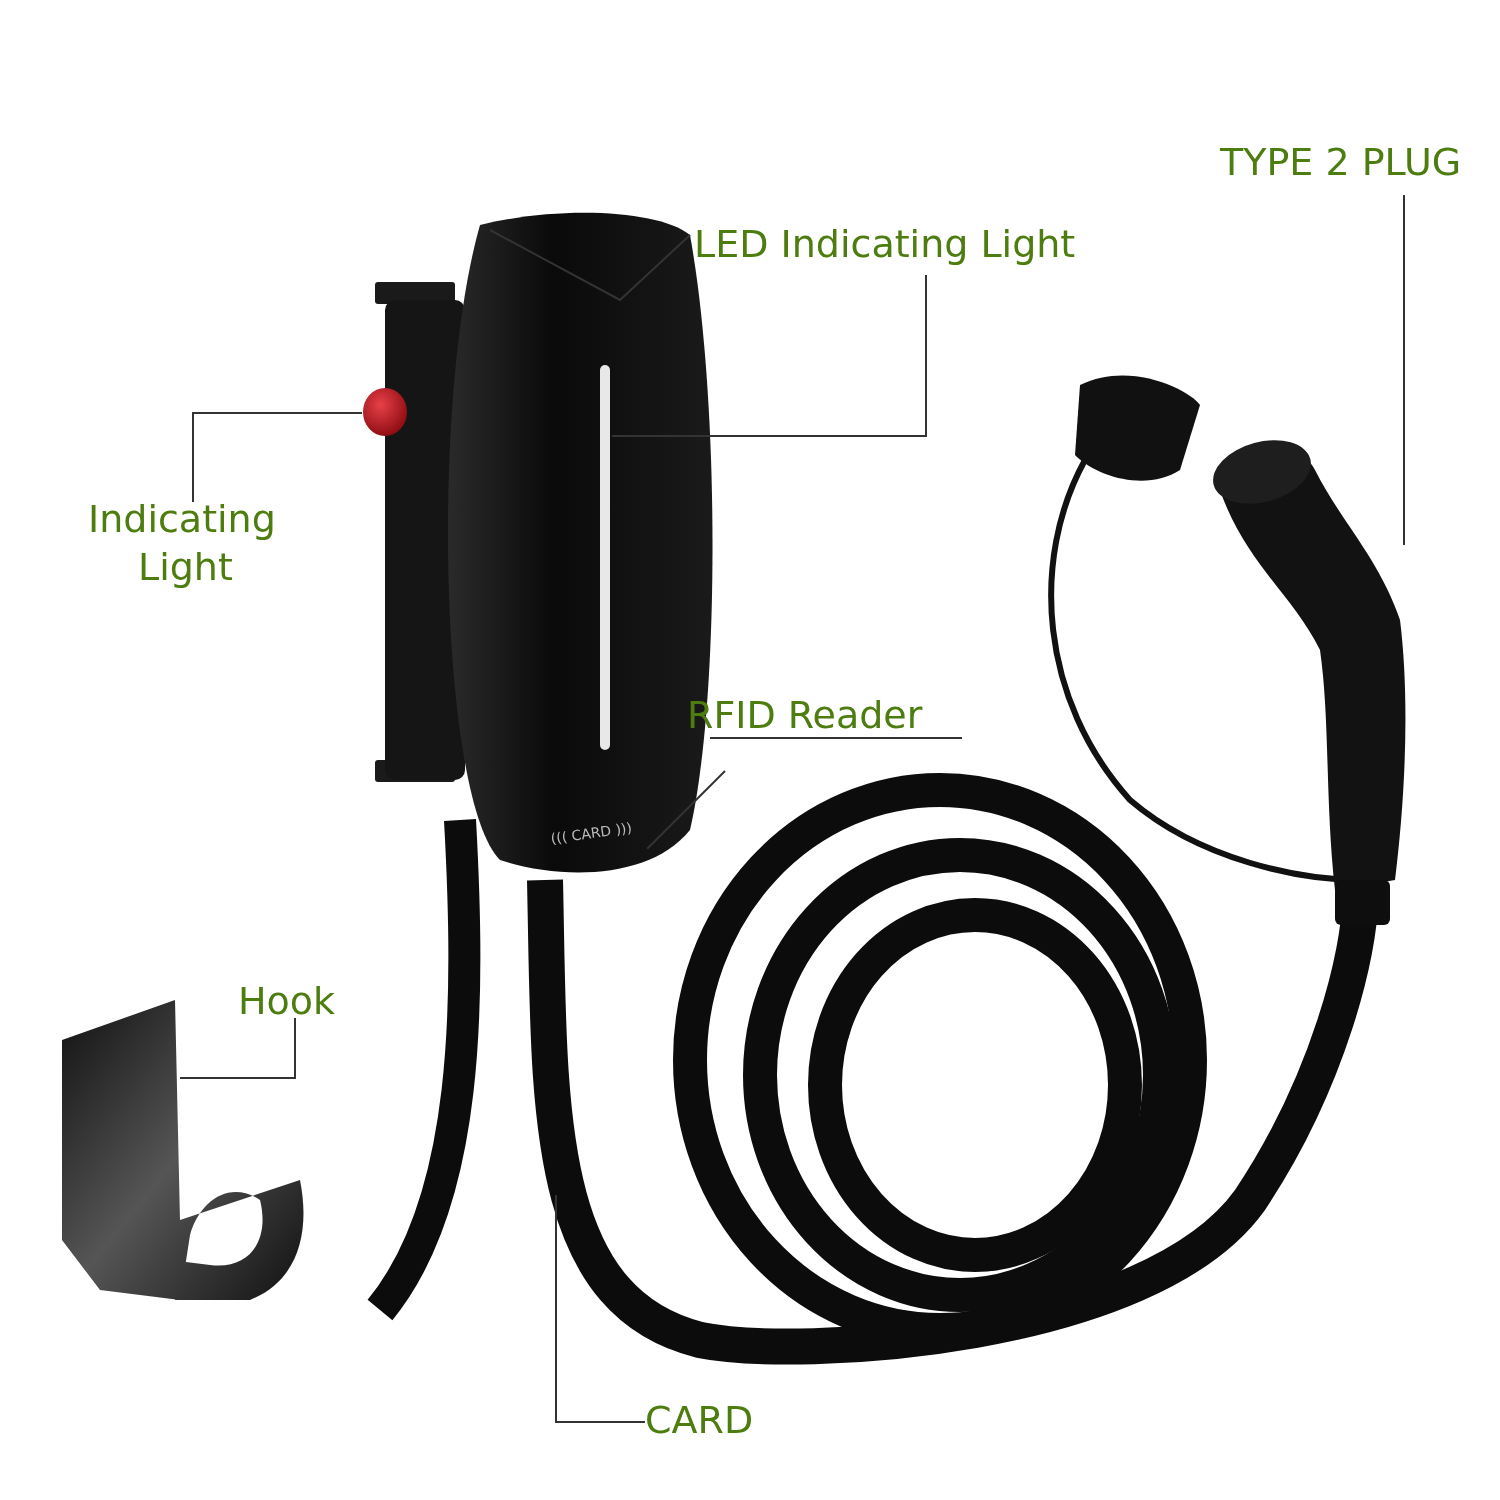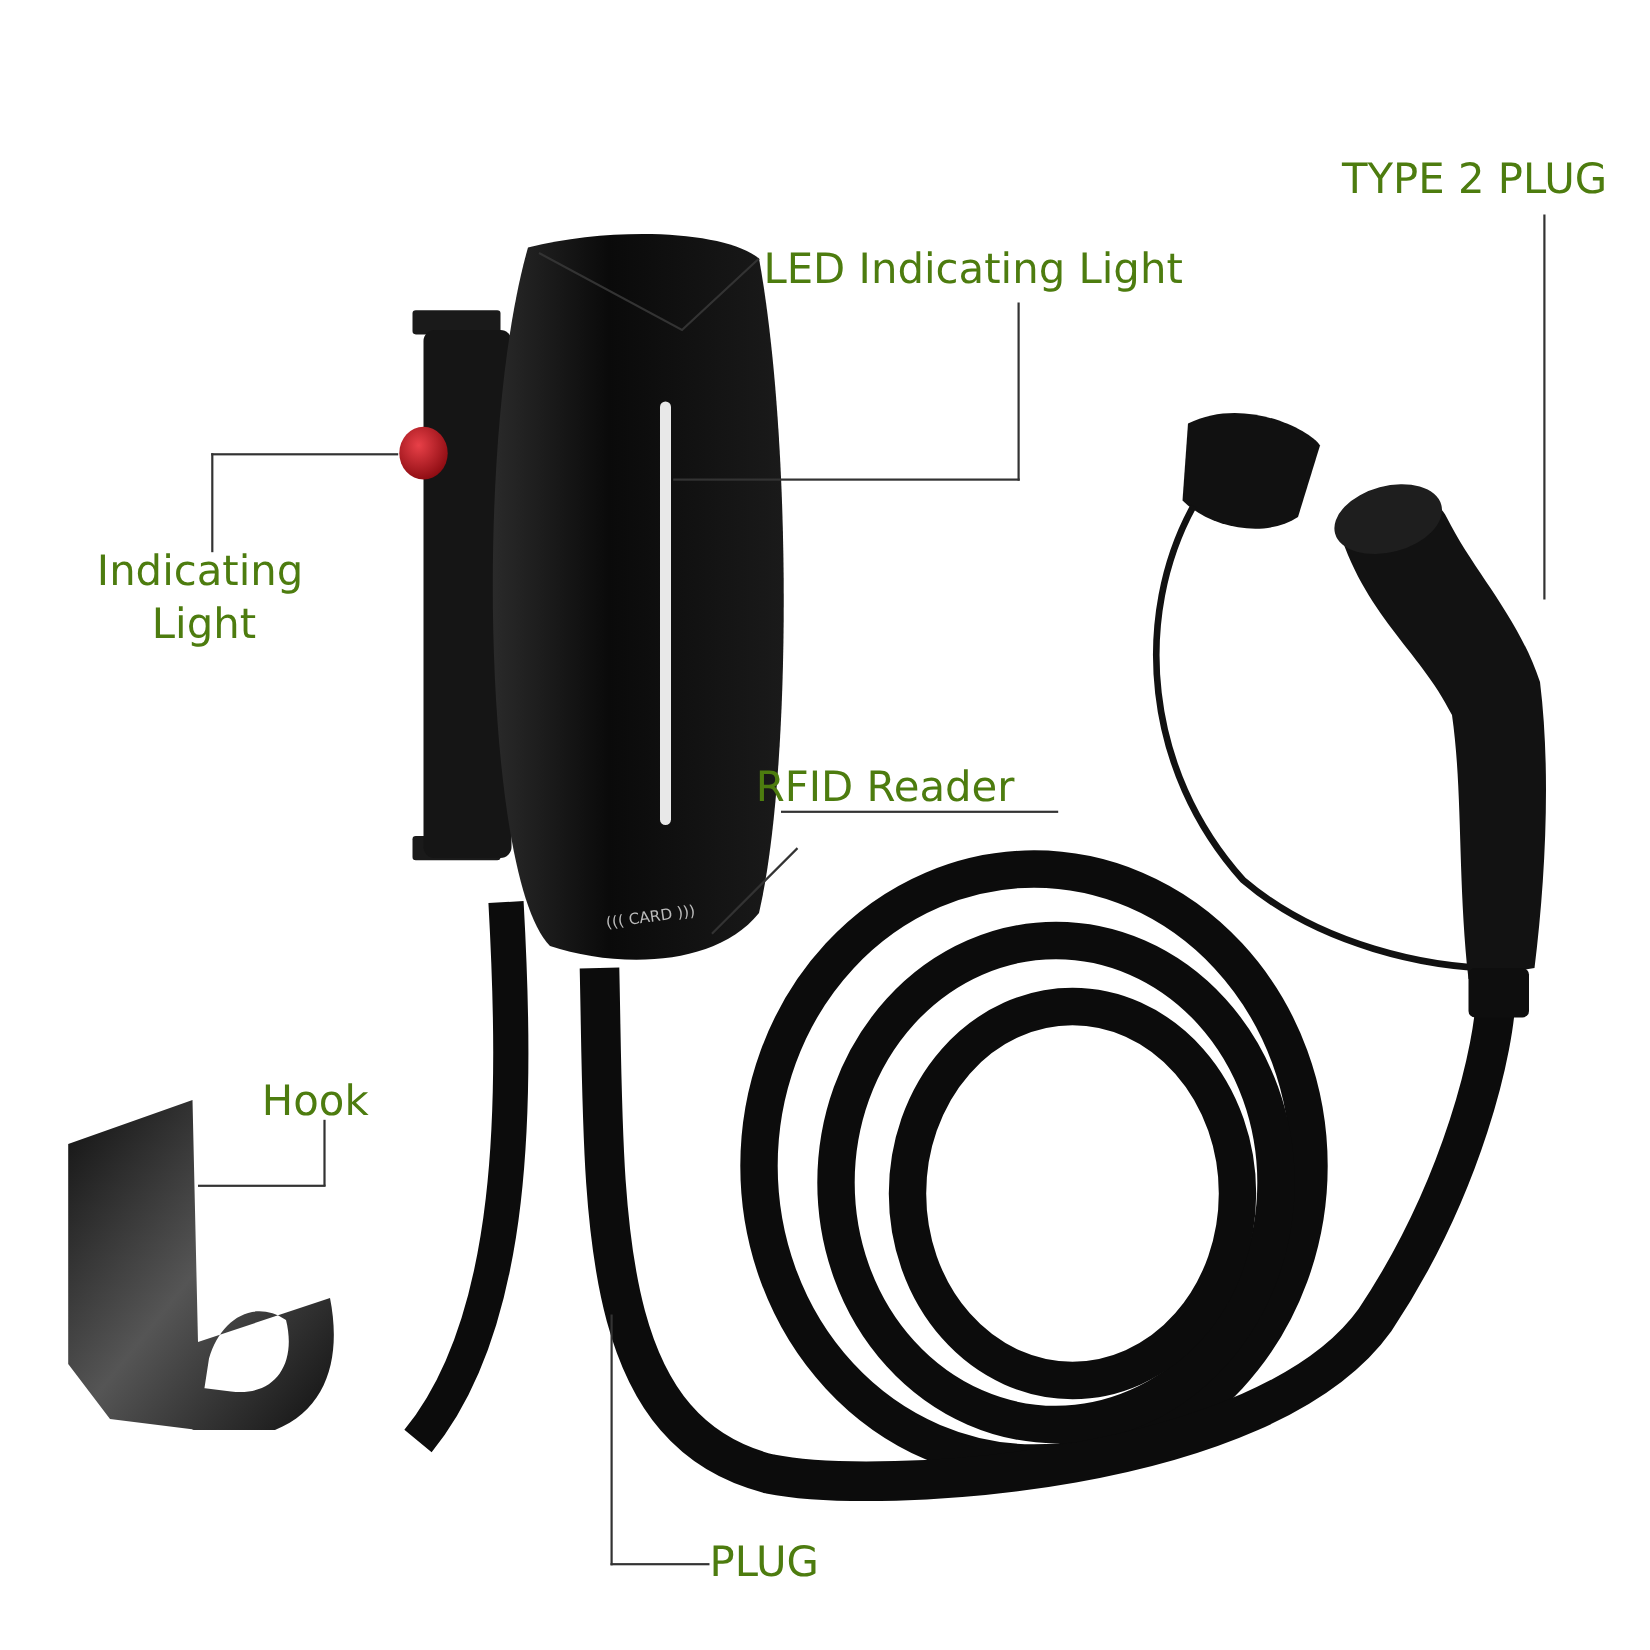--- a/index.html
+++ b/index.html
@@ -78,13 +78,13 @@
 <div class="line" style="left:180px;top:1077px;width:116px;height:2px;"></div>
 <div class="line" style="left:555px;top:1195px;width:2px;height:228px;"></div>
 <div class="line" style="left:555px;top:1421px;width:90px;height:2px;"></div>
 
 <div class="label" style="left:1220px;top:140px;">TYPE 2 PLUG</div>
 <div class="label" style="left:694px;top:222px;">LED Indicating Light</div>
 <div class="label" style="left:88px;top:497px;">Indicating</div>
 <div class="label" style="left:138px;top:545px;">Light</div>
 <div class="label" style="left:687px;top:693px;">RFID Reader</div>
 <div class="label" style="left:238px;top:967px;margin-top:12px;">Hook</div>
-<div class="label" style="left:645px;top:1398px;">PLUG</div>
+<div class="label" style="left:645px;top:1398px;">CARD</div>
 
 </body></html>

